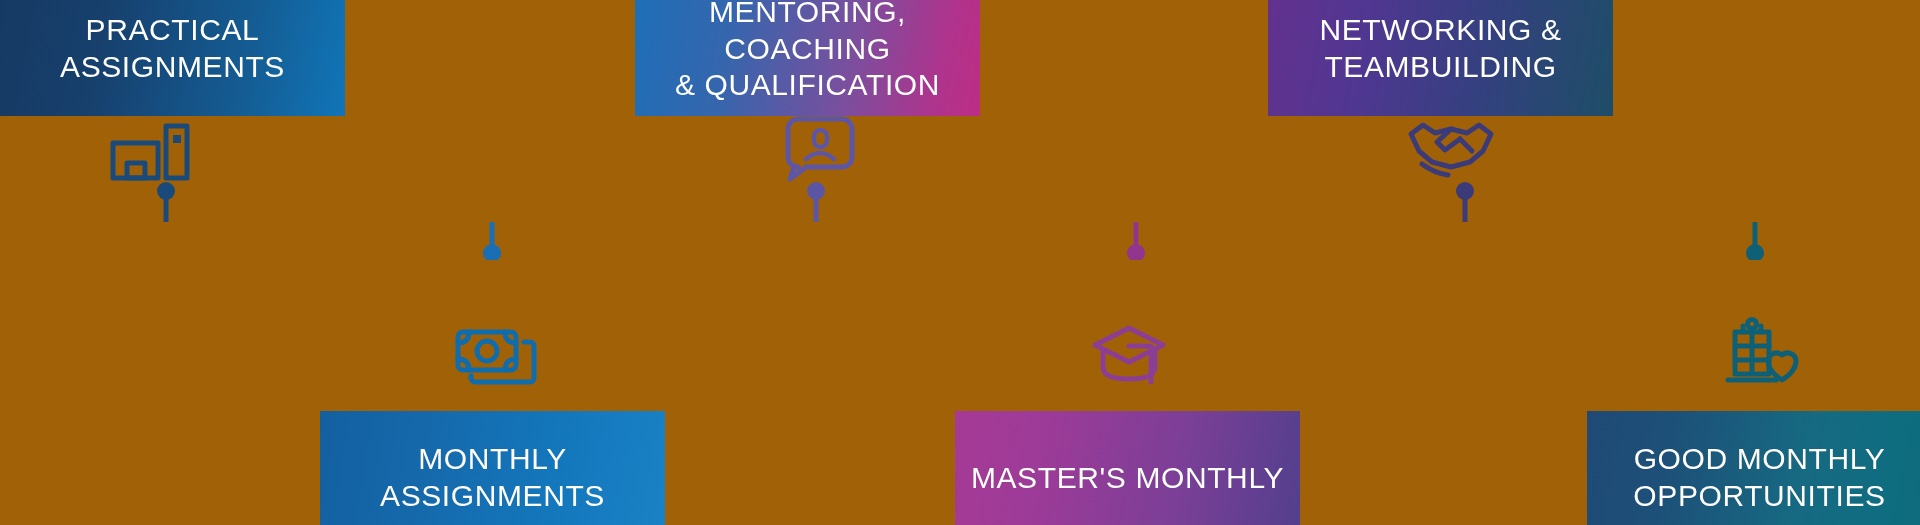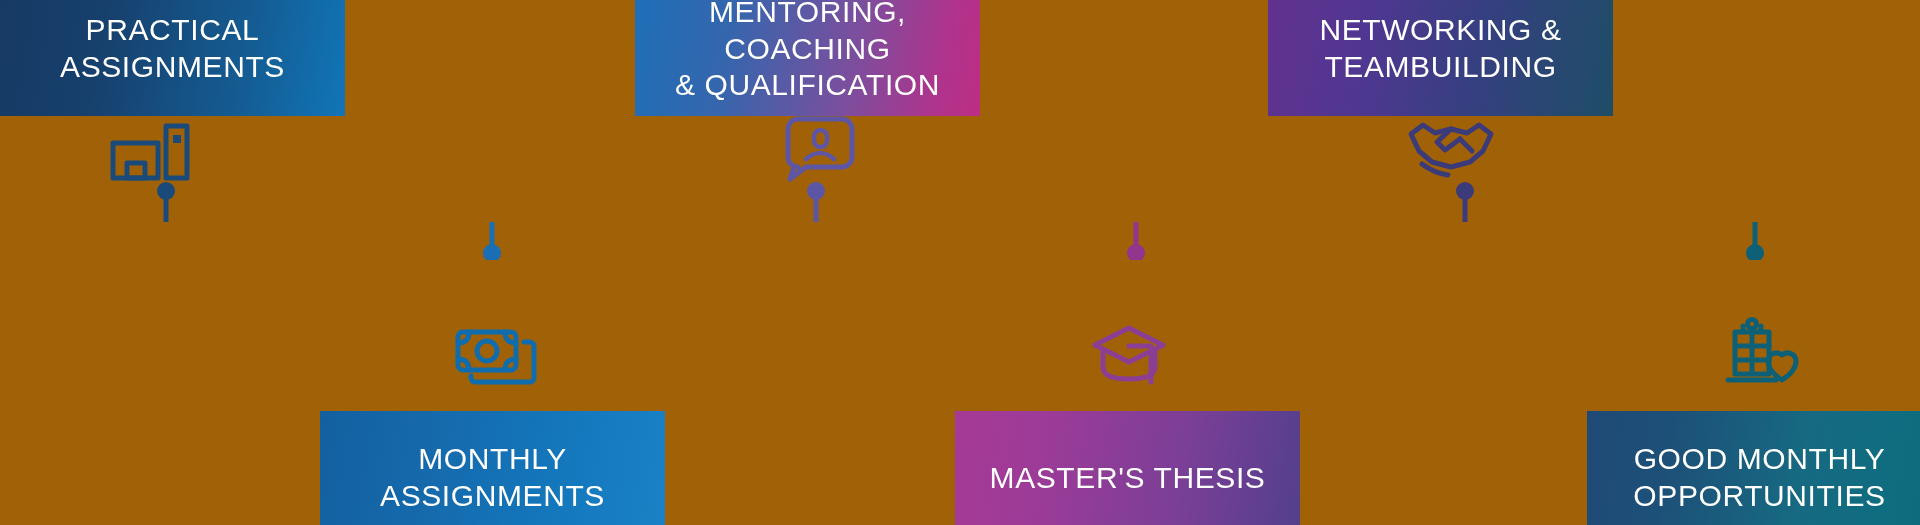--- a/index.html
+++ b/index.html
@@ -114,21 +114,21 @@
     <span>NETWORKING &amp;
 TEAMBUILDING</span>
   </div>
 
   <div class="label-box" id="box-monthly-scholarship">
     <span>MONTHLY
 ASSIGNMENTS</span>
   </div>
 
   <div class="label-box" id="box-masters-thesis">
-    <span>MASTER'S THESIS</span>
+    <span>MASTER'S MONTHLY</span>
   </div>
 
   <div class="label-box" id="box-good-takeover">
     <span>GOOD MONTHLY
 OPPORTUNITIES</span>
   </div>
 
   <div class="icon-wrap" id="icon-factory">
     <svg width="80" height="58" viewBox="0 0 80 58" fill="none">
       <g stroke="#1a4a7a" stroke-width="5" stroke-linejoin="round" stroke-linecap="round" fill="none">

